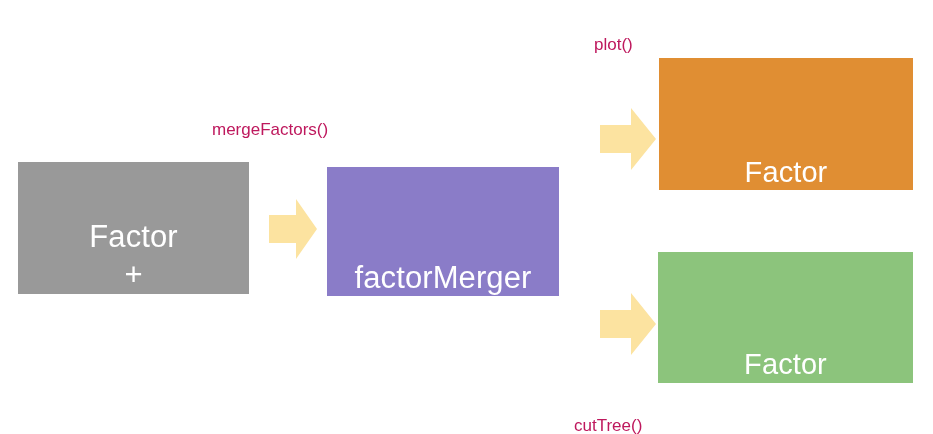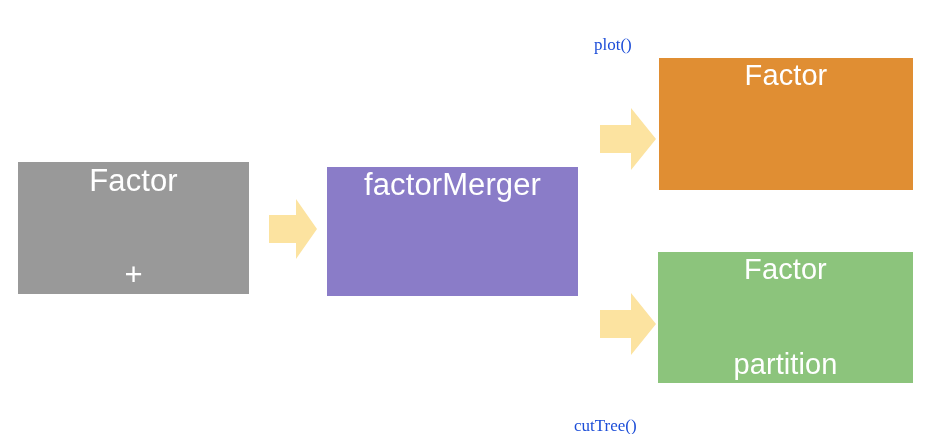--- a/index.html
+++ b/index.html
@@ -14,41 +14,41 @@
     height: 434px;
     background: #ffffff;
     overflow: hidden;
     font-family: "Liberation Sans", sans-serif;
   }
   .node {
     position: absolute;
     display: flex;
     flex-direction: column;
     align-items: center;
-    justify-content: space-between;
+    justify-content: flex-end;
     color: #ffffff;
     text-align: center;
     line-height: 1.16;
     letter-spacing: 0.1px;
     box-sizing: border-box;
   }
   .node .line {
     display: block;
     white-space: nowrap;
   }
 
   
   #node-input {
     left: 18px;  top: 162px;  width: 231px; height: 132px;
     font-size: 31px;
   }
   #node-input .line { margin: 1px 0; }
 
   #node-engine {
-    left: 327px; top: 167px; width: 251px; height: 129px;
+    left: 327px; top: 167px; width: 232px; height: 129px;
     font-size: 31px;
   }
 
   #node-visualization {
     left: 659px; top: 58px;  width: 254px; height: 132px;
     font-size: 29px;
   }
   #node-visualization .line { margin: 0.5px 0; }
 
   #node-partition {
@@ -63,23 +63,23 @@
   }
   .arrow svg { display: block; width: 100%; height: 100%; }
 
   #arrow-input-to-engine   { left: 269px; top: 199px; width: 48px; height: 60px; }
   #arrow-engine-to-viz     { left: 600px; top: 108px; width: 56px; height: 62px; }
   #arrow-engine-to-partition{ left: 600px; top: 293px; width: 56px; height: 62px; }
 
   
   .fn-label {
     position: absolute;
-    font-family: Liberation Serif, serif;
+    font-family: Liberation Sans, sans-serif;
     font-size: 17px;
-    color: #1d4ed8;
+    color: #be185d;
     white-space: nowrap;
     letter-spacing: 0px;
   }
   #label-merge-factors { left: 212px; top: 120px; }
   #label-plot          { left: 594px; top: 35px; }
   #label-cut-tree      { left: 574px; top: 396px; margin-top: 20px; }
 </style>
 </head>
 <body>
 
@@ -111,21 +111,21 @@
   </div>
 
   <div class="arrow" id="arrow-engine-to-partition">
     <svg viewBox="0 0 56 62" preserveAspectRatio="none" aria-hidden="true">
       <polygon points="0,17 31,17 31,0 56,31 31,62 31,45 0,45" fill="#fce3a0"></polygon>
     </svg>
   </div>
 
   <div class="node" id="node-partition" style="background:#8cc47c;">
     <span class="line">Factor</span>
-    <span class="line">partition</span>
   </div>
 
+  <div class="fn-label" id="label-merge-factors">mergeFactors()</div>
 
   <div class="fn-label" id="label-plot">plot()</div>
 
   <div class="fn-label" id="label-cut-tree">cutTree()</div>
 
 </div>
 
 </body></html>

